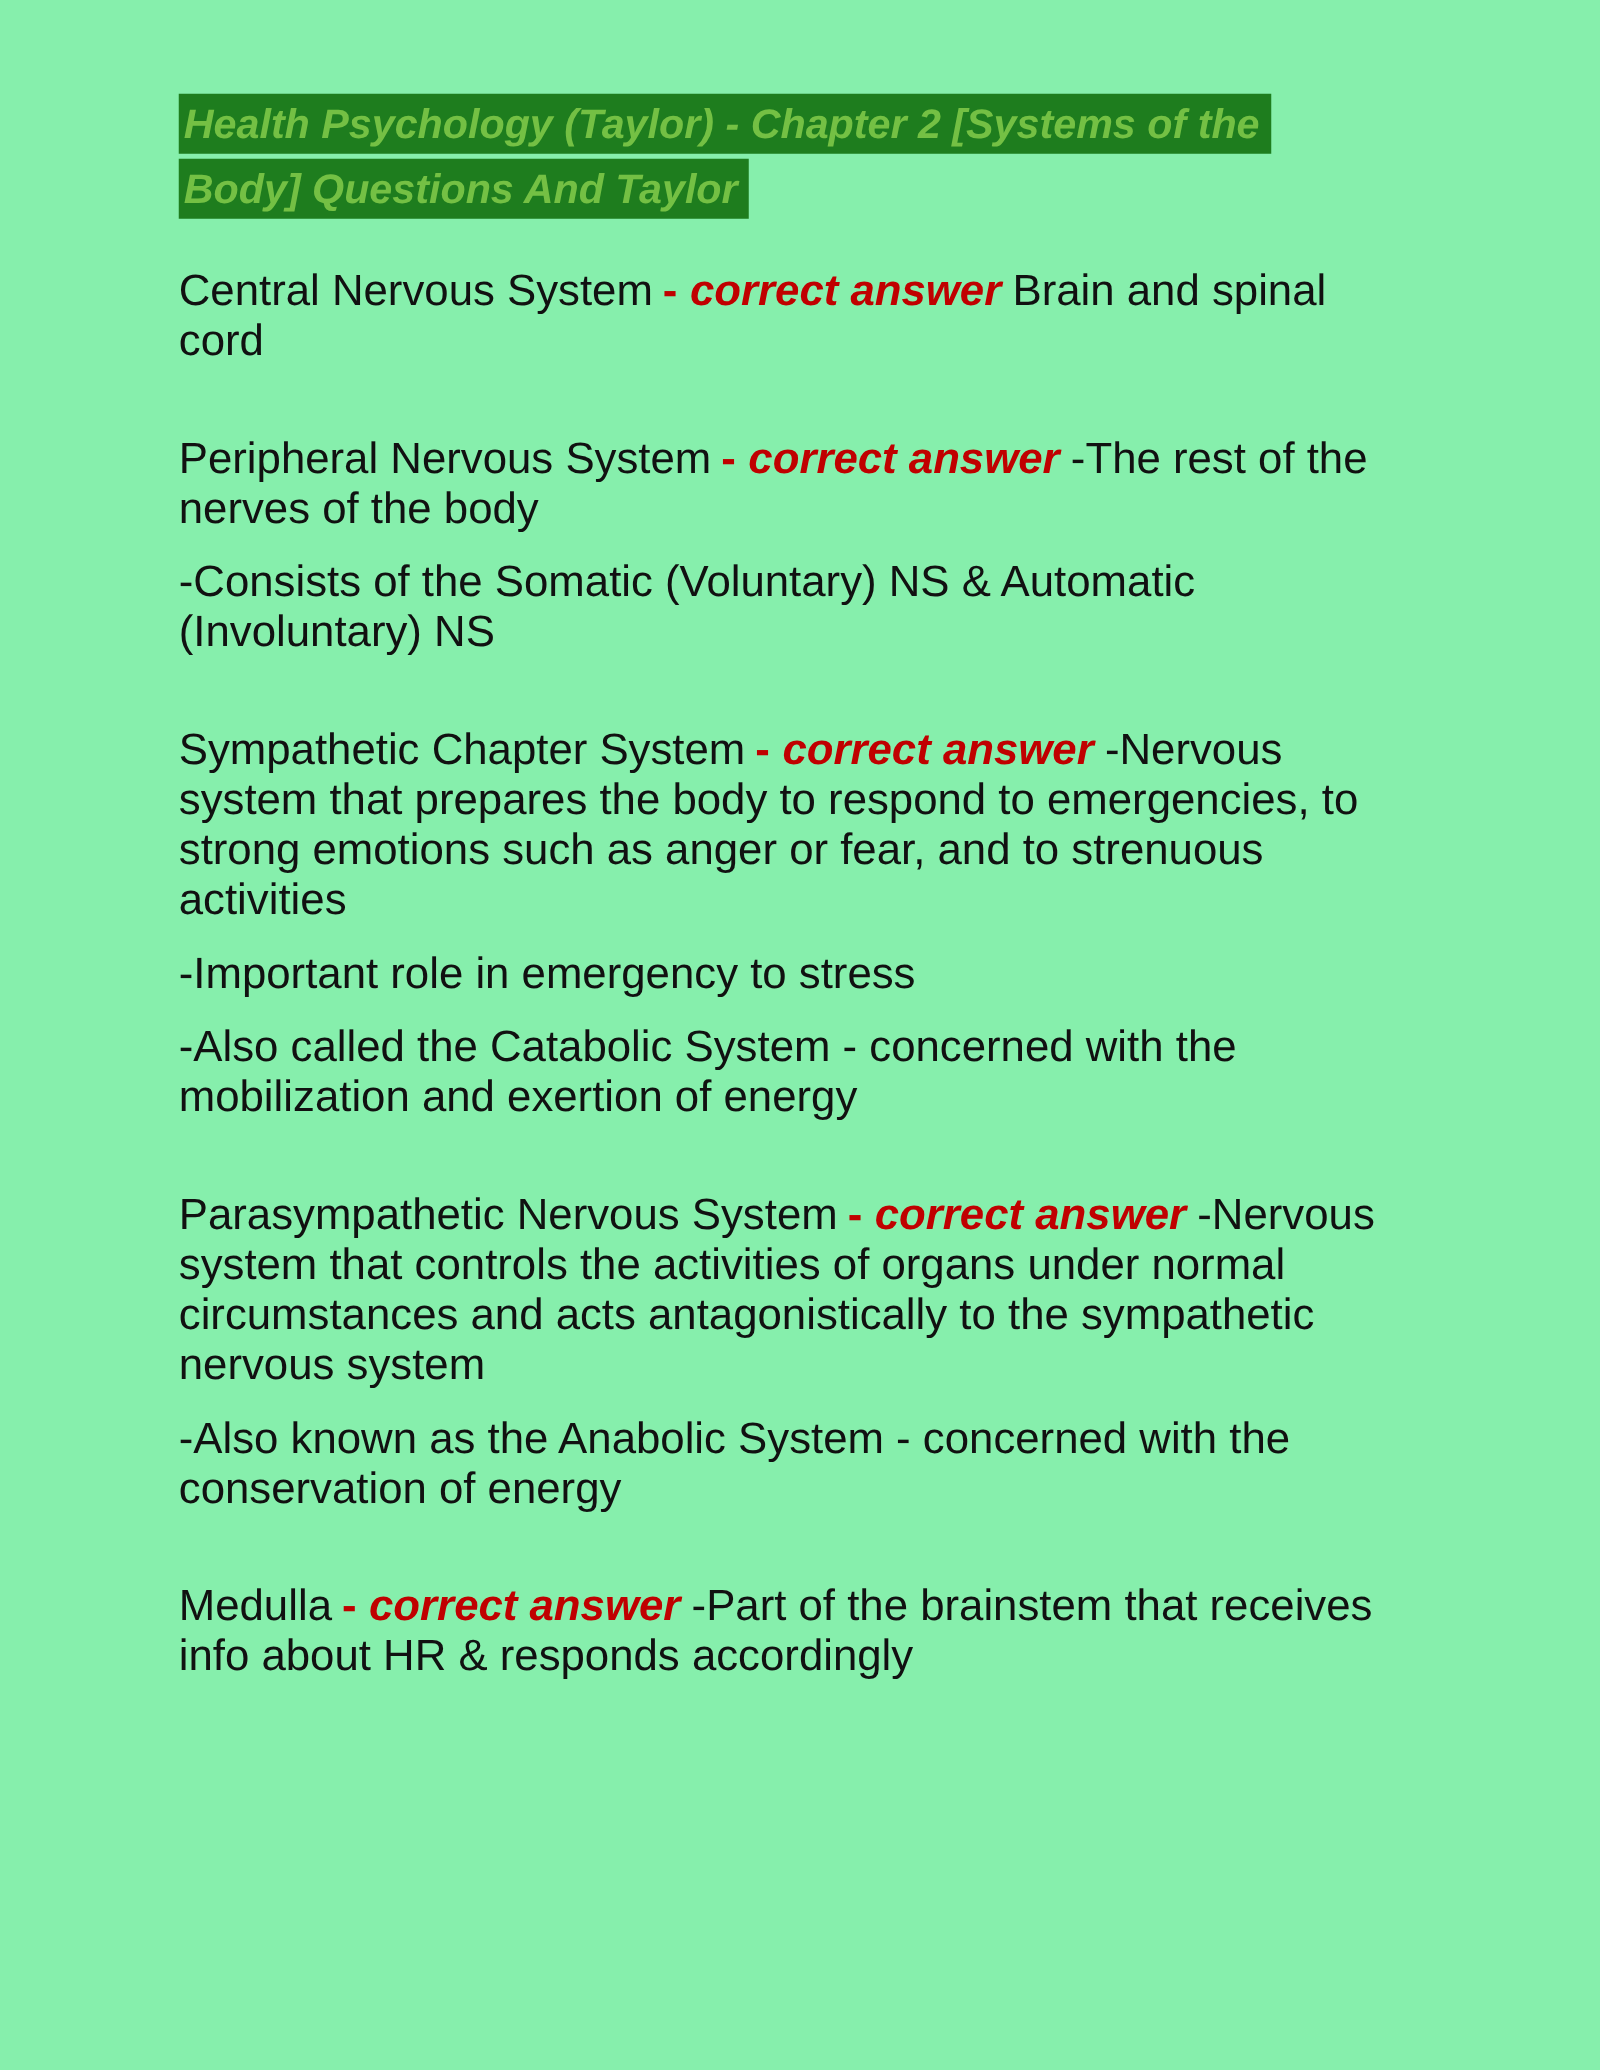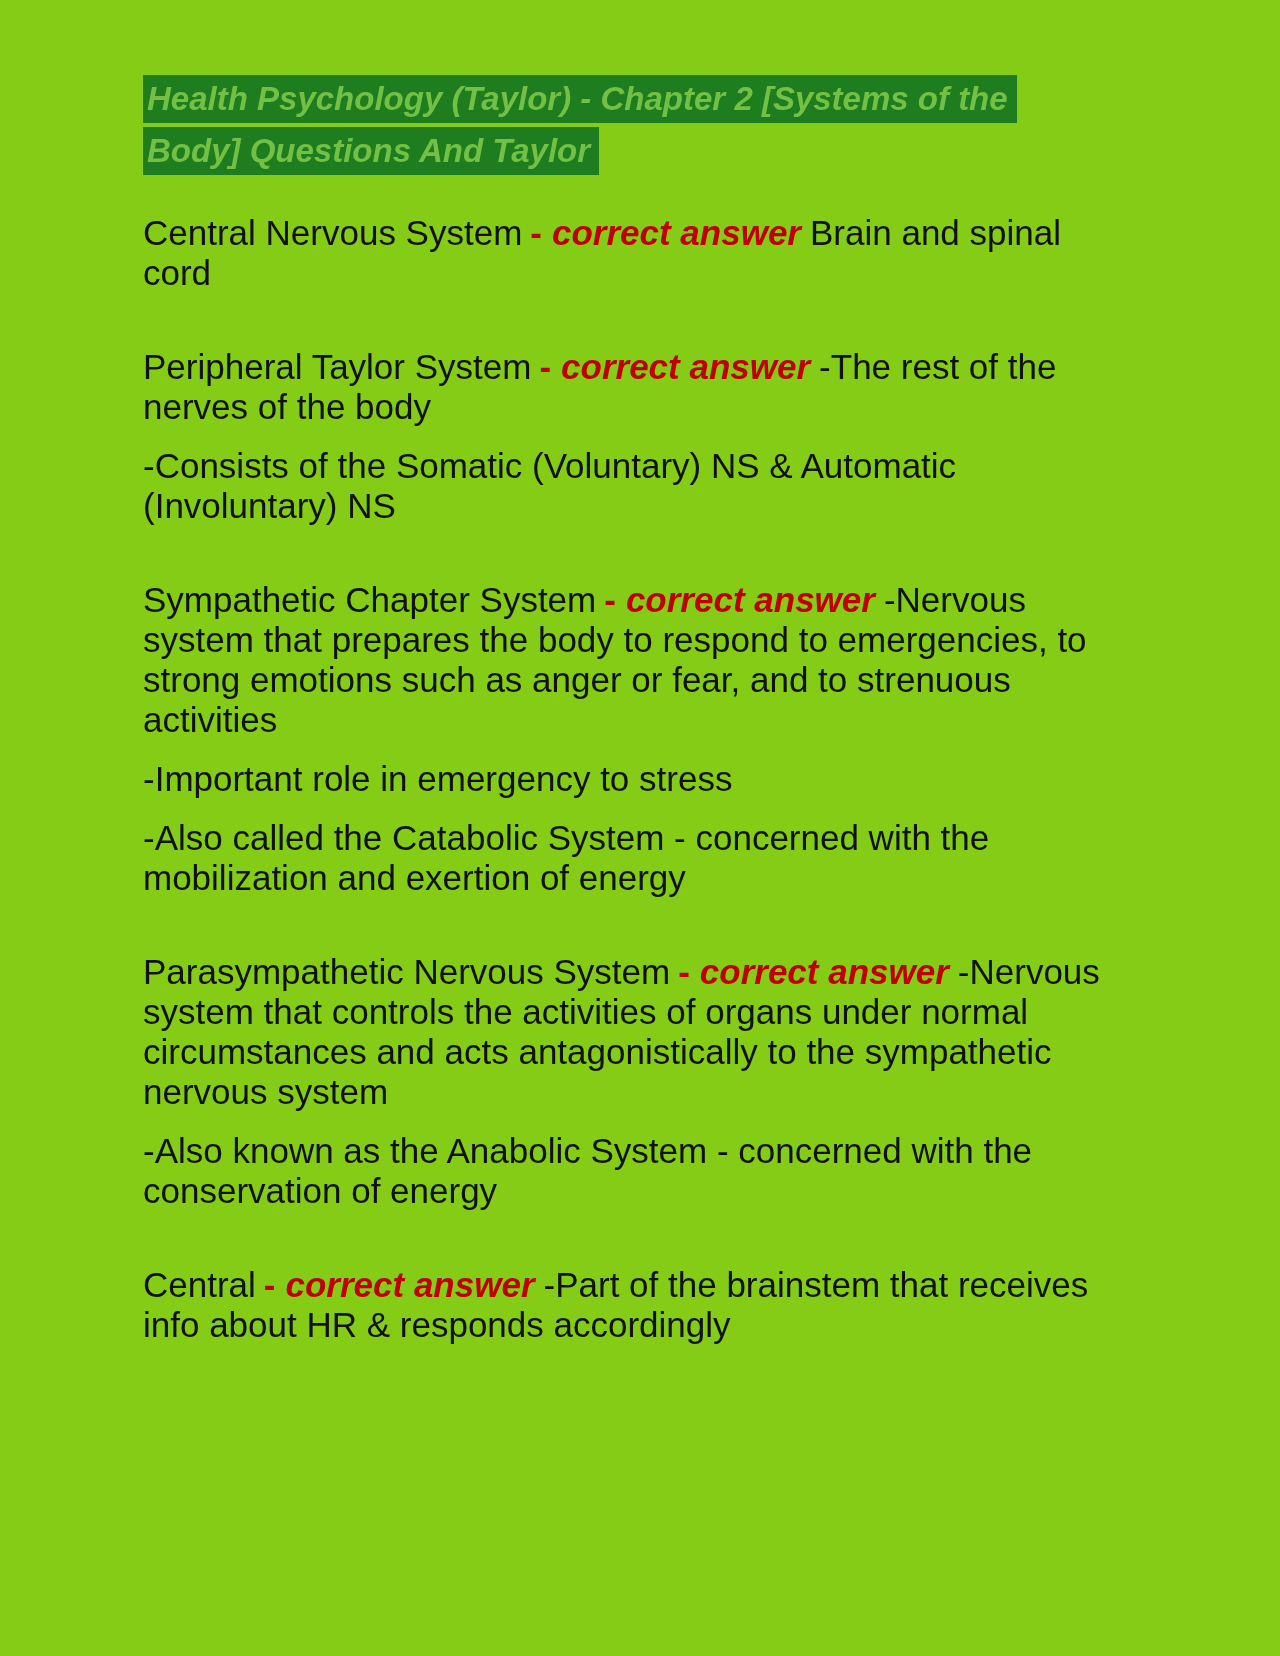--- a/index.html
+++ b/index.html
@@ -6,21 +6,21 @@
     margin: 0;
     padding: 0;
     background: #ffffff;
   }
   .page {
     position: relative;
     width: 1280px;
     height: 1656px;
     box-sizing: border-box;
     padding: 73px 143px 0 143px;
-    background: #84cc16;
+    background: #86efac;
     overflow: hidden;
     font-family: "Liberation Sans", sans-serif;
   }
   .doc-title {
     width: 930px;
     font-style: italic;
     font-weight: bold;
     font-size: 33px;
     line-height: 52px;
     margin: 0 0 36px 0;
@@ -70,32 +70,32 @@
   <div class="doc-title">
     <div class="title-line"><span class="hl">Health Psychology (Taylor) - Chapter 2 [Systems of the</span></div>
     <div class="title-line"><span class="hl">Body] Questions And Taylor</span></div>
   </div>
 
   <div class="entry">
     <p class="para"><span class="term">Central Nervous System</span><span class="sep">-</span><span class="marker">correct answer</span><span class="answer">Brain and spinal cord</span></p>
   </div>
 
   <div class="entry">
-    <p class="para"><span class="term">Peripheral Taylor System</span><span class="sep">-</span><span class="marker">correct answer</span><span class="answer">-The rest of the nerves of the body</span></p>
+    <p class="para"><span class="term">Peripheral Nervous System</span><span class="sep">-</span><span class="marker">correct answer</span><span class="answer">-The rest of the nerves of the body</span></p>
     <p class="para">-Consists of the Somatic (Voluntary) NS &amp; Automatic (Involuntary) NS</p>
   </div>
 
   <div class="entry">
     <p class="para"><span class="term">Sympathetic Chapter System</span><span class="sep">-</span><span class="marker">correct answer</span><span class="answer">-Nervous system that prepares the body to respond to emergencies, to strong emotions such as anger or fear, and to strenuous activities</span></p>
     <p class="para">-Important role in emergency to stress</p>
     <p class="para">-Also called the Catabolic System - concerned with the mobilization and exertion of energy</p>
   </div>
 
   <div class="entry">
     <p class="para"><span class="term">Parasympathetic Nervous System</span><span class="sep">-</span><span class="marker">correct answer</span><span class="answer">-Nervous system that controls the activities of organs under normal circumstances and acts antagonistically to the sympathetic nervous system</span></p>
     <p class="para">-Also known as the Anabolic System - concerned with the conservation of energy</p>
   </div>
 
   <div class="entry">
-    <p class="para"><span class="term">Central</span><span class="sep">-</span><span class="marker">correct answer</span><span class="answer">-Part of the brainstem that receives info about HR &amp; responds accordingly</span></p>
+    <p class="para"><span class="term">Medulla</span><span class="sep">-</span><span class="marker">correct answer</span><span class="answer">-Part of the brainstem that receives info about HR &amp; responds accordingly</span></p>
   </div>
 
 </div>
 
 </body></html>

